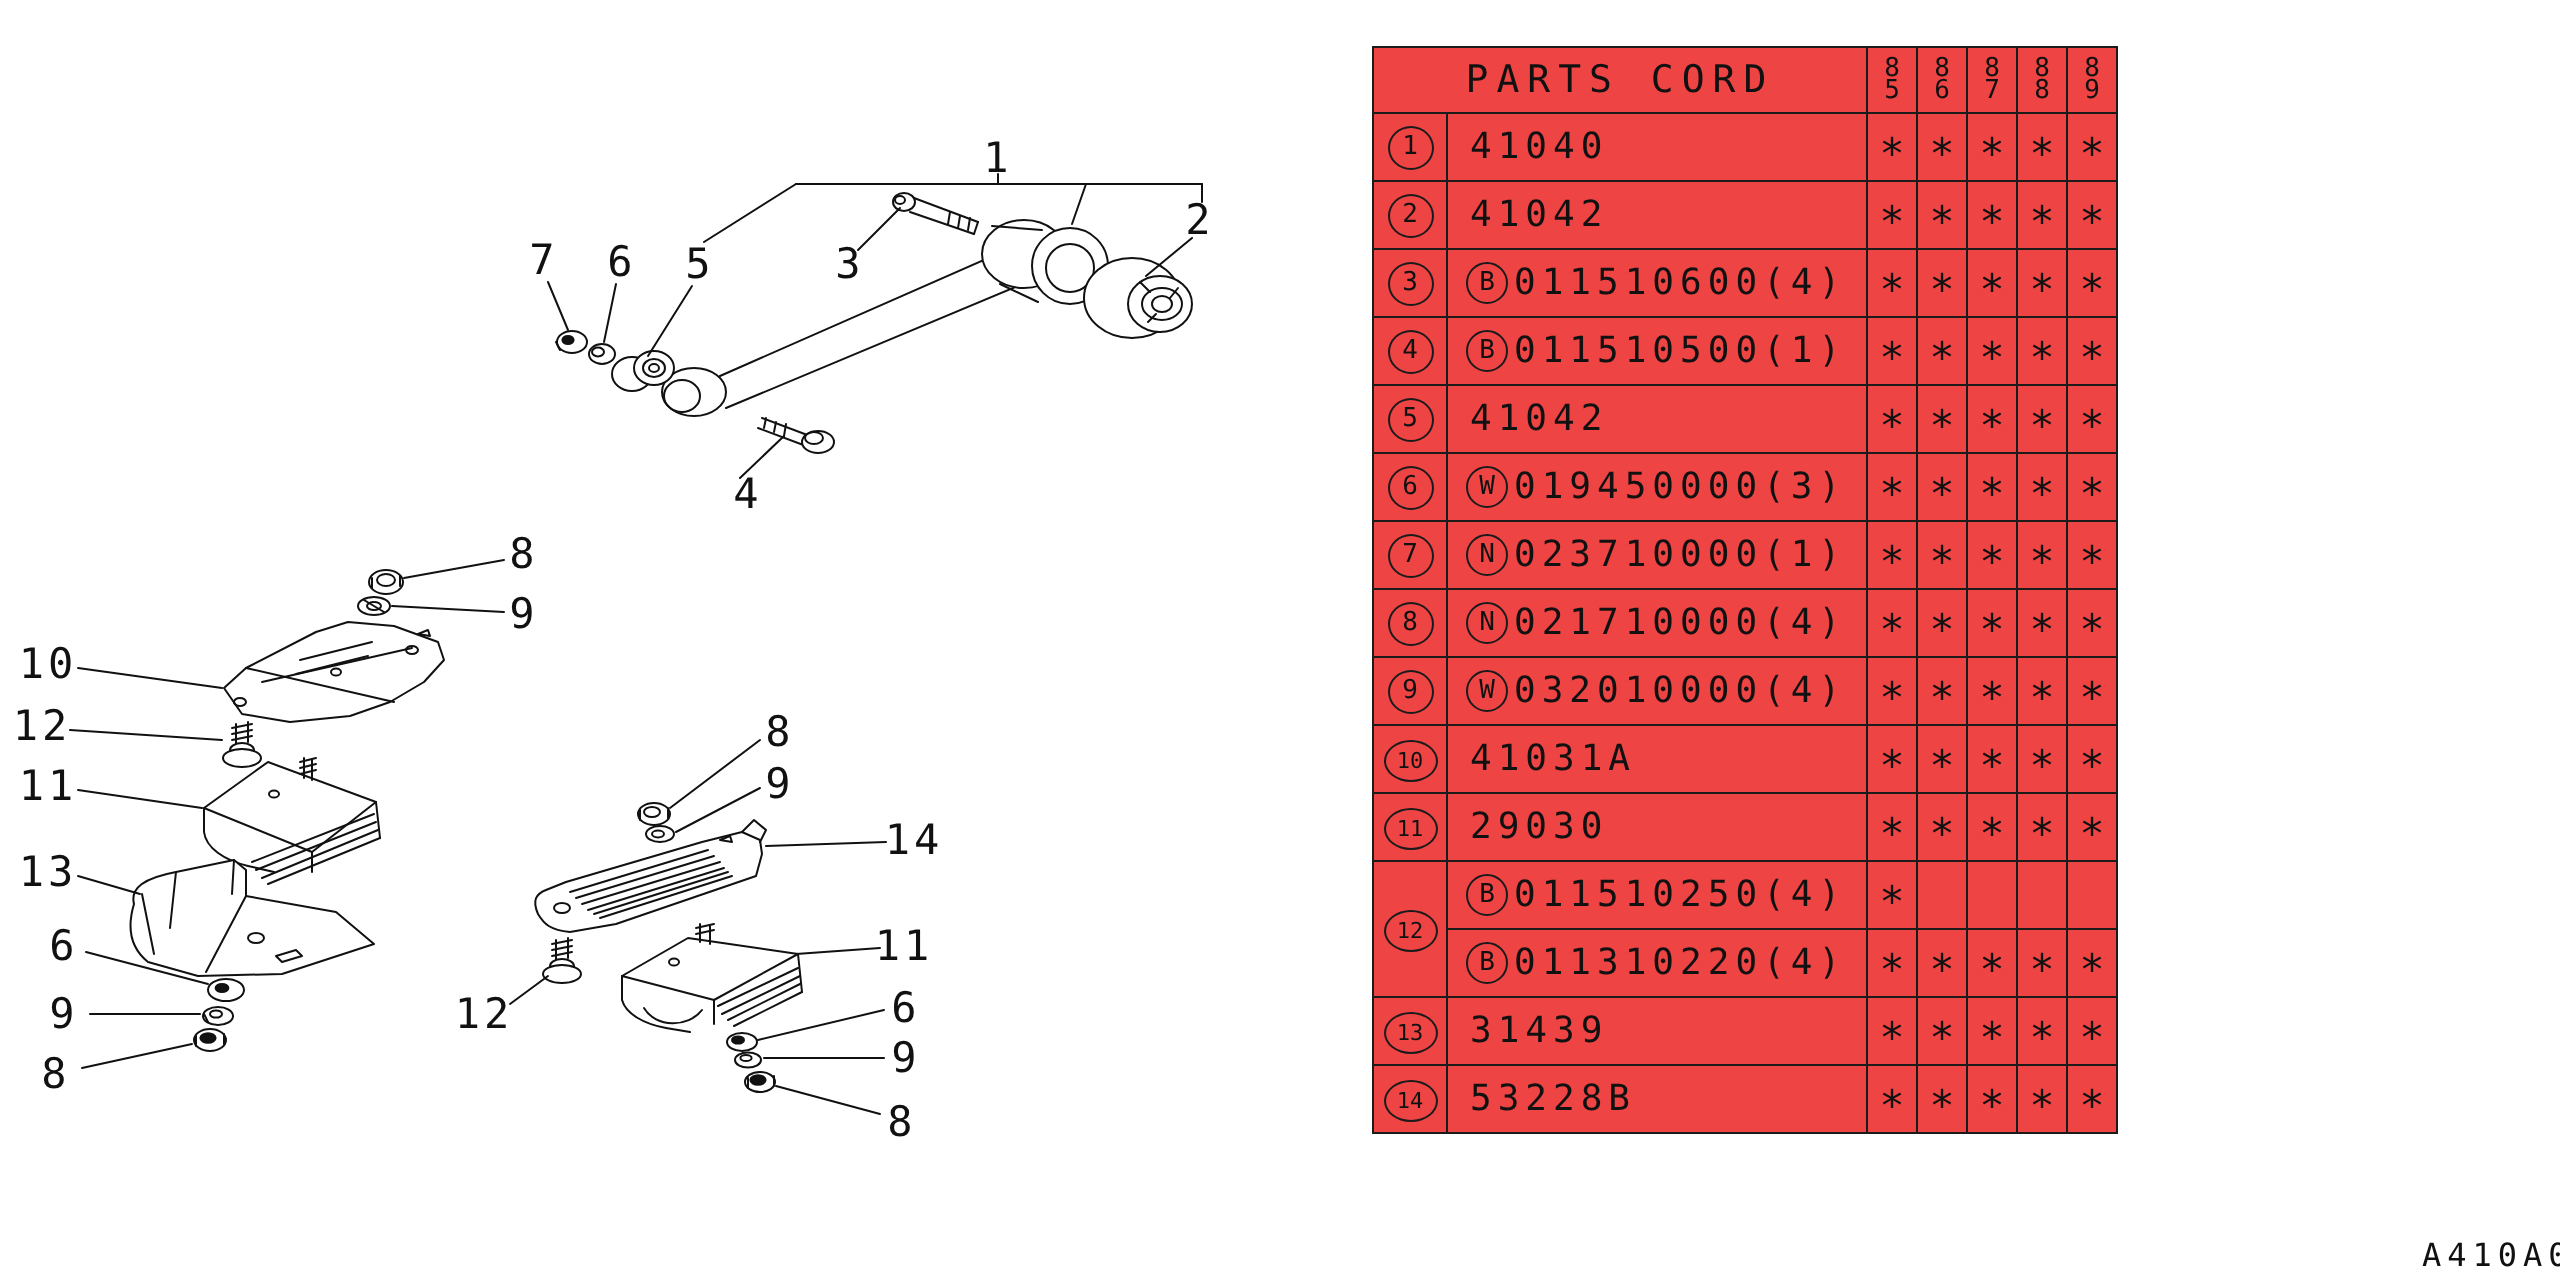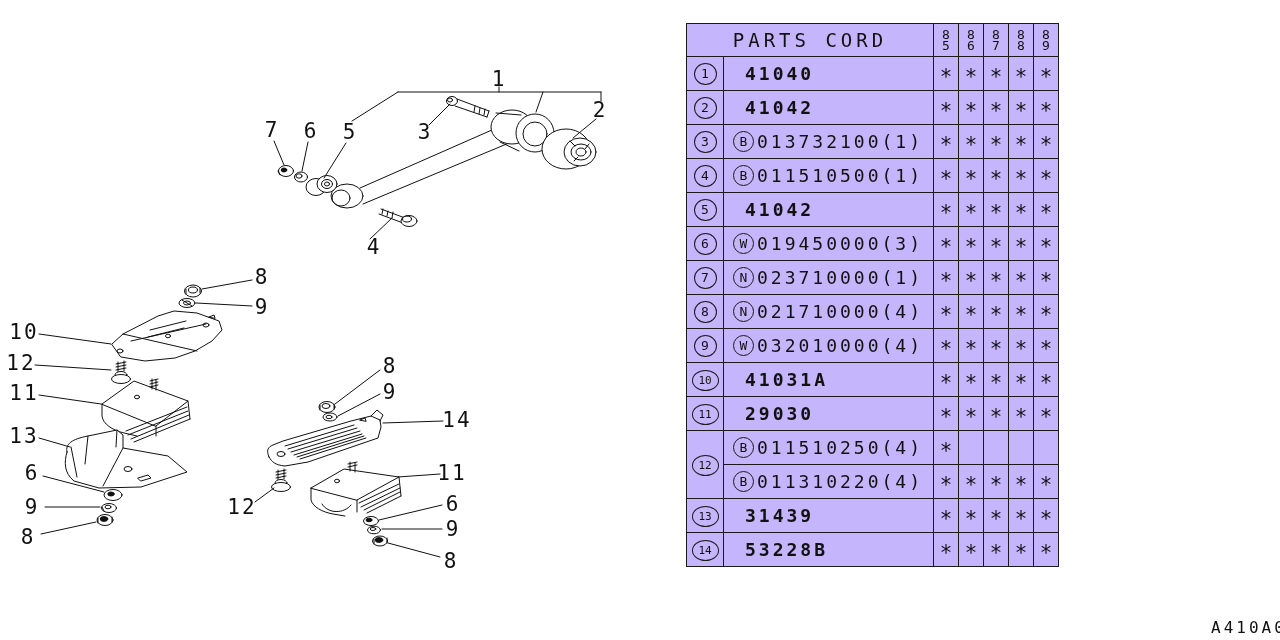--- a/index.html
+++ b/index.html
@@ -17,21 +17,21 @@
   .diagram .w{fill:#ffffff;}
   .diagram .dark{fill:#111;}
   .diagram text.callout{
     font-family:"DejaVu Sans Mono","Liberation Mono",monospace;
     font-size:21px;letter-spacing:2px;fill:#111;stroke:none;
   }
 
   
   table.parts-table{
     position:absolute;left:686px;top:23px;border-collapse:collapse;table-layout:fixed;
-    background:#c4b5fd;
+    background:#ef4444;
   }
   .parts-table th,.parts-table td{border:1px solid #1b1b1b;padding:0;margin:0;}
   .parts-table th.title-cell{
     height:32px;font-weight:normal;font-size:19px;letter-spacing:4px;text-align:center;
   }
   .parts-table th.year-th{
     height:32px;font-weight:normal;font-size:13px;line-height:11px;text-align:center;
     vertical-align:middle;
   }
   .parts-table td{height:33px;vertical-align:middle;}
@@ -42,21 +42,21 @@
     font-size:13px;letter-spacing:0;
   }
   .circ.wide{width:25px;height:19px;font-size:11px;}
   td.part-cell{padding-left:9px;white-space:nowrap;}
   .pfx{
     display:inline-flex;align-items:center;justify-content:center;
     width:19px;height:19px;border:1px solid #1b1b1b;border-radius:50%;
     font-size:13px;letter-spacing:0;margin-right:3px;vertical-align:middle;
   }
   .code{font-size:18px;letter-spacing:3px;vertical-align:middle;}
-  .code.noprefix{margin-left:12px;font-weight:bold;}
+  .code.noprefix{margin-left:2px;}
   td.mark-cell{text-align:center;}
   .mk{
     display:inline-block;font-family:"DejaVu Sans",sans-serif;
     font-size:21px;transform:translateY(3px);
   }
 
   
   .footer-code{
     position:absolute;left:1211px;top:618px;font-size:16px;letter-spacing:3px;color:#111;
   }
@@ -352,21 +352,21 @@
           <td class="ref-cell" rowspan="1"><span class="circ">2</span></td>
           <td class="part-cell"><span class="code noprefix">41042</span></td>
           <td class="mark-cell"><span class="mk">*</span></td>
           <td class="mark-cell"><span class="mk">*</span></td>
           <td class="mark-cell"><span class="mk">*</span></td>
           <td class="mark-cell"><span class="mk">*</span></td>
           <td class="mark-cell"><span class="mk">*</span></td>
         </tr>
         <tr>
           <td class="ref-cell" rowspan="1"><span class="circ">3</span></td>
-          <td class="part-cell"><span class="pfx">B</span><span class="code">013732100(1)</span></td>
+          <td class="part-cell"><span class="pfx">B</span><span class="code">011510600(4)</span></td>
           <td class="mark-cell"><span class="mk">*</span></td>
           <td class="mark-cell"><span class="mk">*</span></td>
           <td class="mark-cell"><span class="mk">*</span></td>
           <td class="mark-cell"><span class="mk">*</span></td>
           <td class="mark-cell"><span class="mk">*</span></td>
         </tr>
         <tr>
           <td class="ref-cell" rowspan="1"><span class="circ">4</span></td>
           <td class="part-cell"><span class="pfx">B</span><span class="code">011510500(1)</span></td>
           <td class="mark-cell"><span class="mk">*</span></td>

